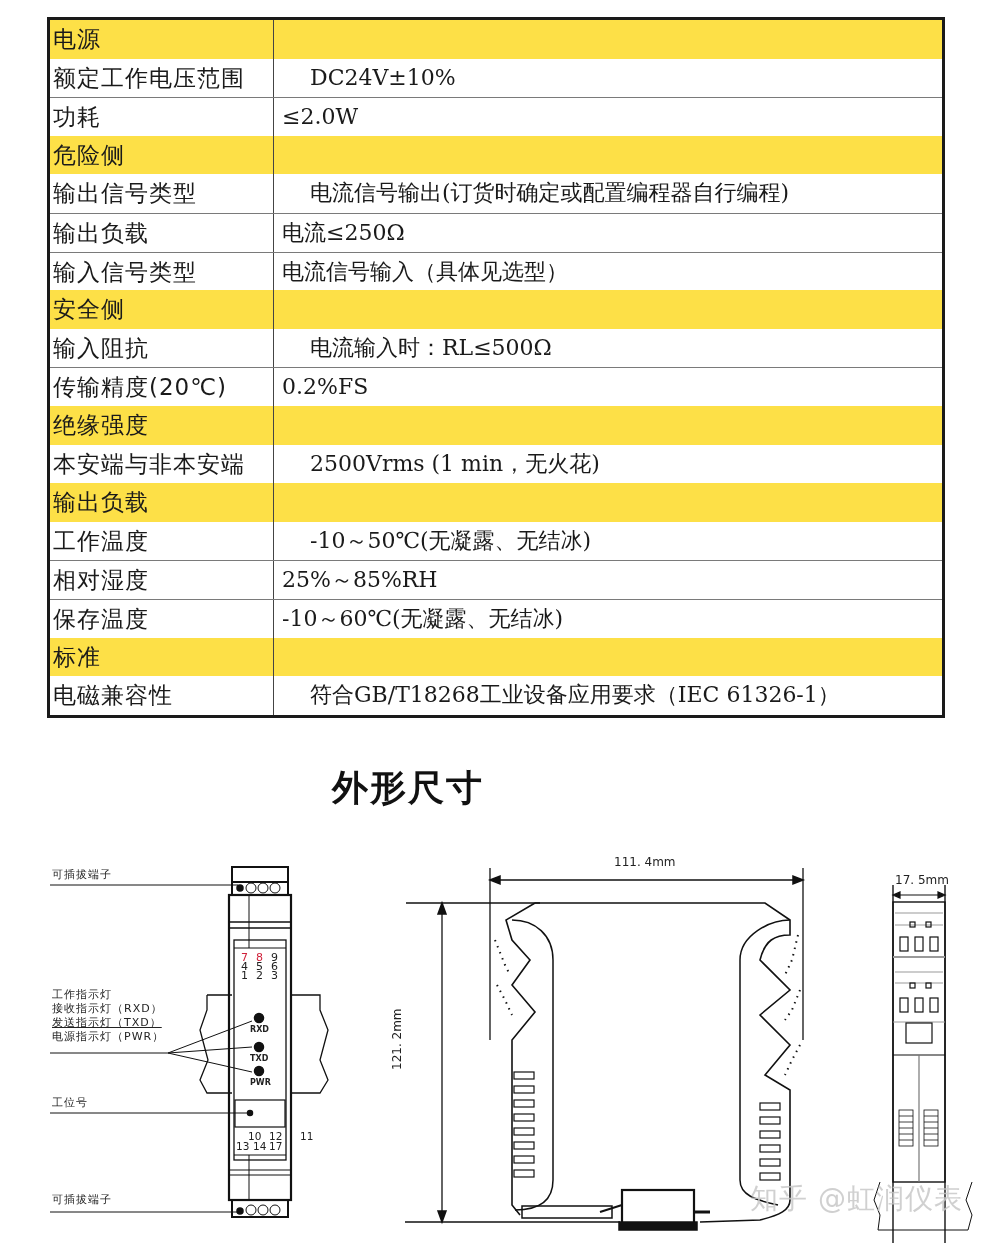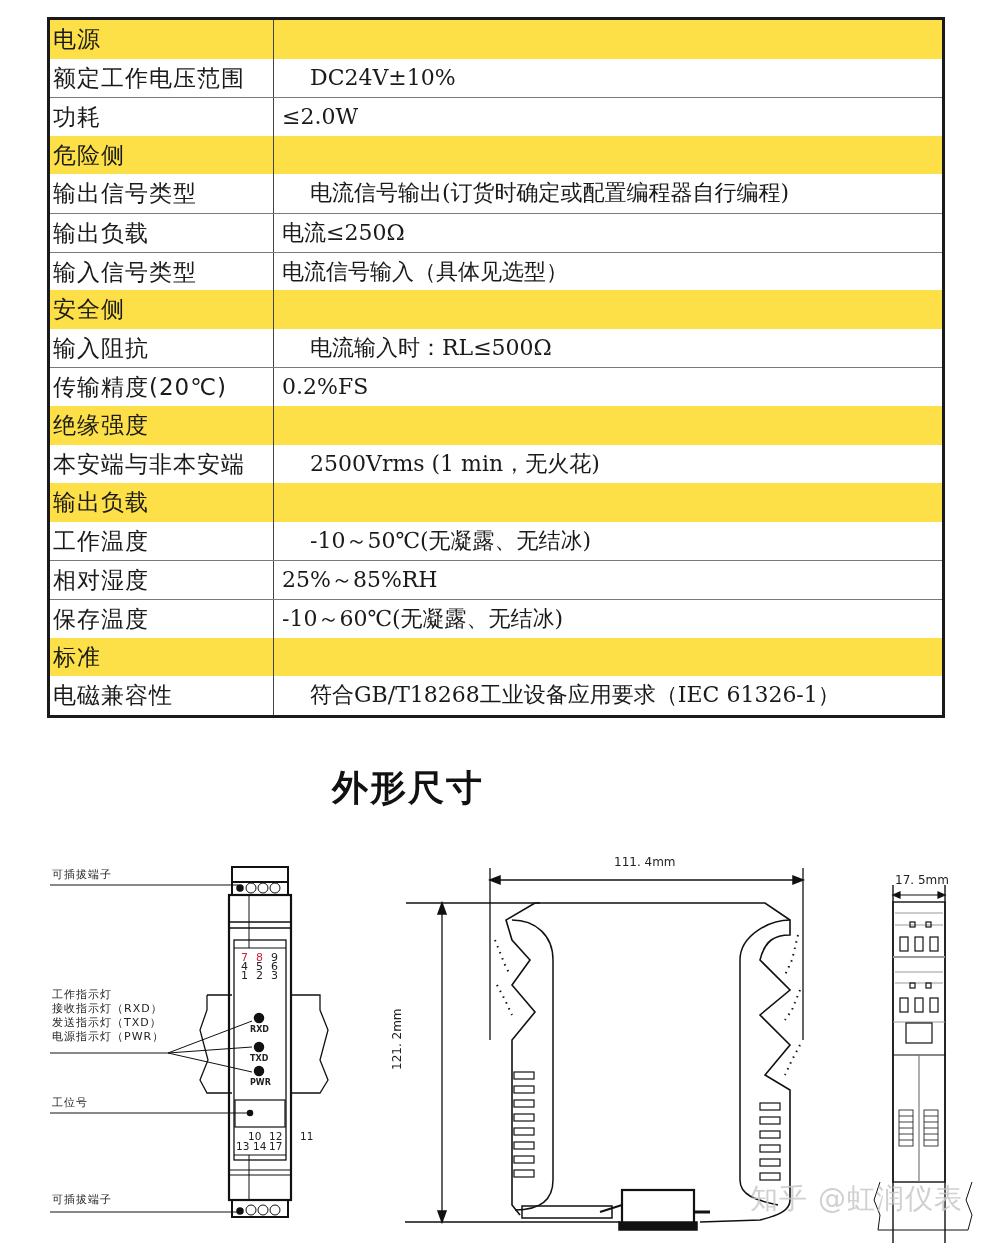--- a/index.html
+++ b/index.html
@@ -95,21 +95,21 @@
       <div class="cell-label">电磁兼容性</div>
       <div class="cell-value">符合GB/T18268工业设备应用要求（IEC 61326-1）</div>
     </div>
 </div>
 
 <div class="section-title">外形尺寸</div>
 
 <div class="callout" style="left:52px;top:868px;">可插拔端子</div>
 <div class="callout" style="left:52px;top:988px;">工作指示灯</div>
 <div class="callout" style="left:52px;top:1002px;">接收指示灯（RXD）</div>
-<div class="callout" style="left:52px;top:1016px;">发送指示灯（TXD）</div>
+<div class="callout" style="left:52px;top:1016px;text-decoration:underline;">发送指示灯（TXD）</div>
 <div class="callout" style="left:52px;top:1030px;">电源指示灯（PWR）</div>
 <div class="callout" style="left:52px;top:1096px;">工位号</div>
 <div class="callout" style="left:52px;top:1193px;">可插拔端子</div>
 
 <svg style="position:absolute;left:0;top:840px;" width="990" height="403" viewBox="0 840 990 403" fill="none" stroke="#111" stroke-width="1.5">
 
   <g>
 
     <line x1="50" y1="885" x2="238" y2="885" stroke-width="1"></line>
     <line x1="50" y1="1053" x2="168" y2="1053" stroke-width="1"></line>

